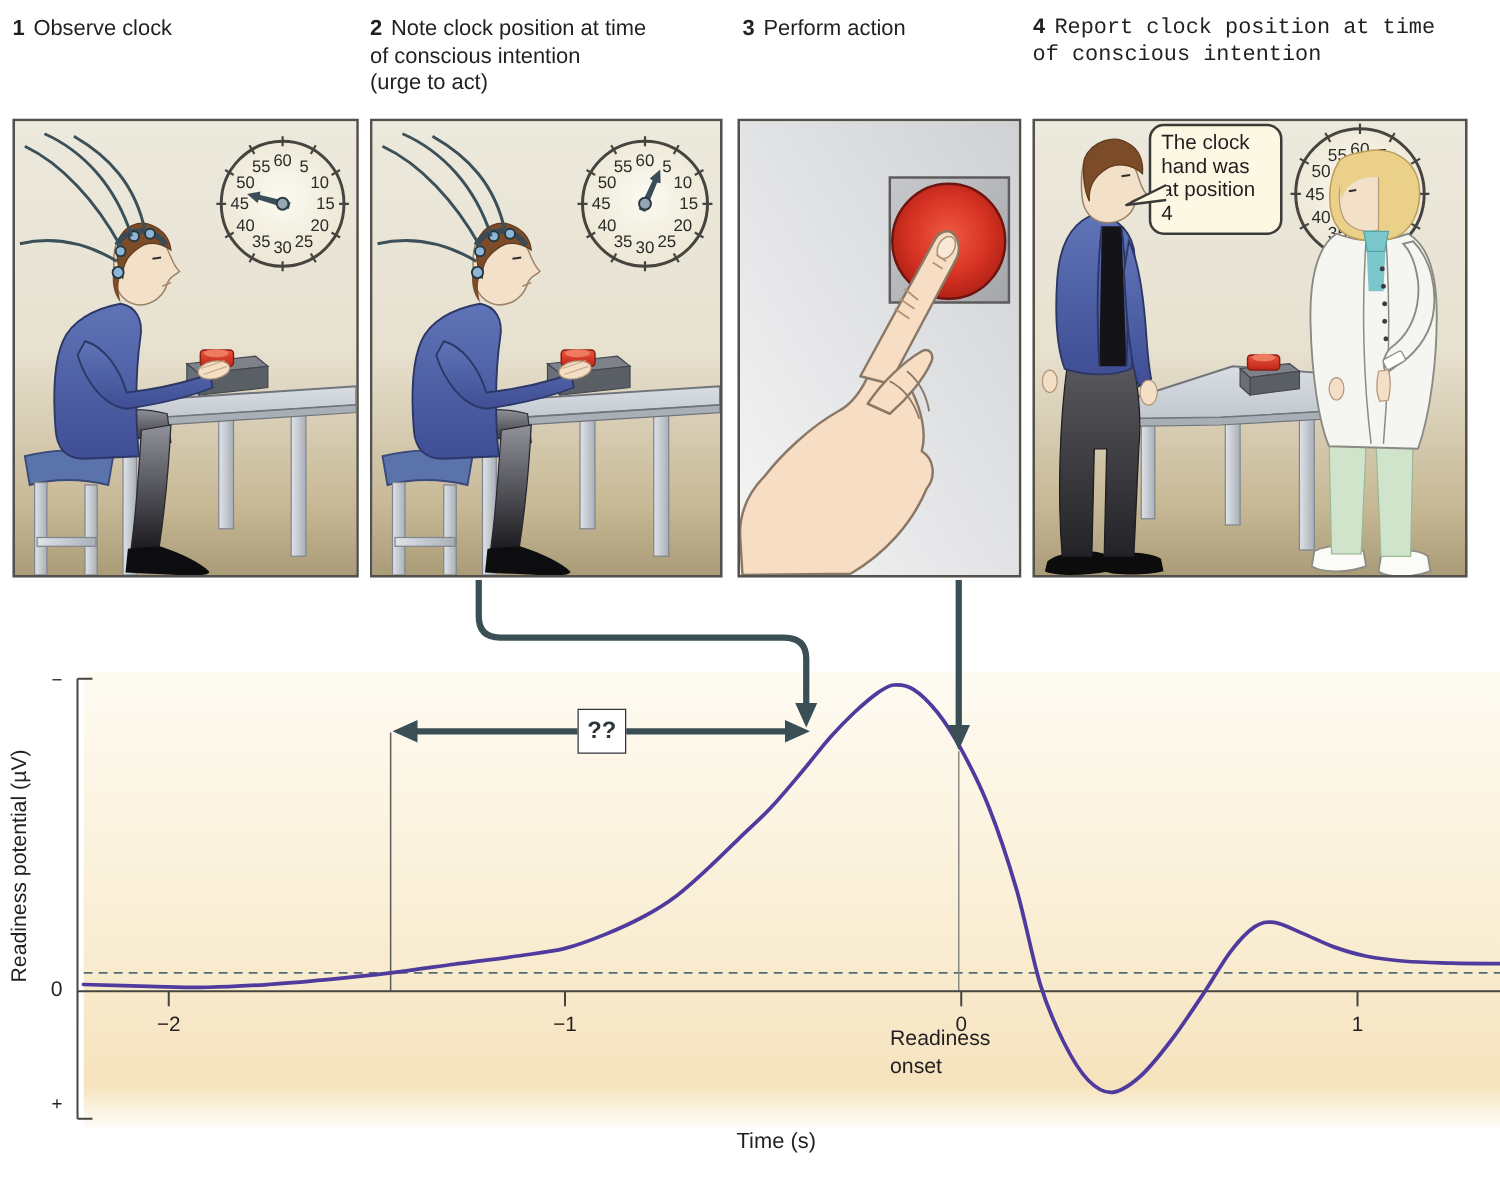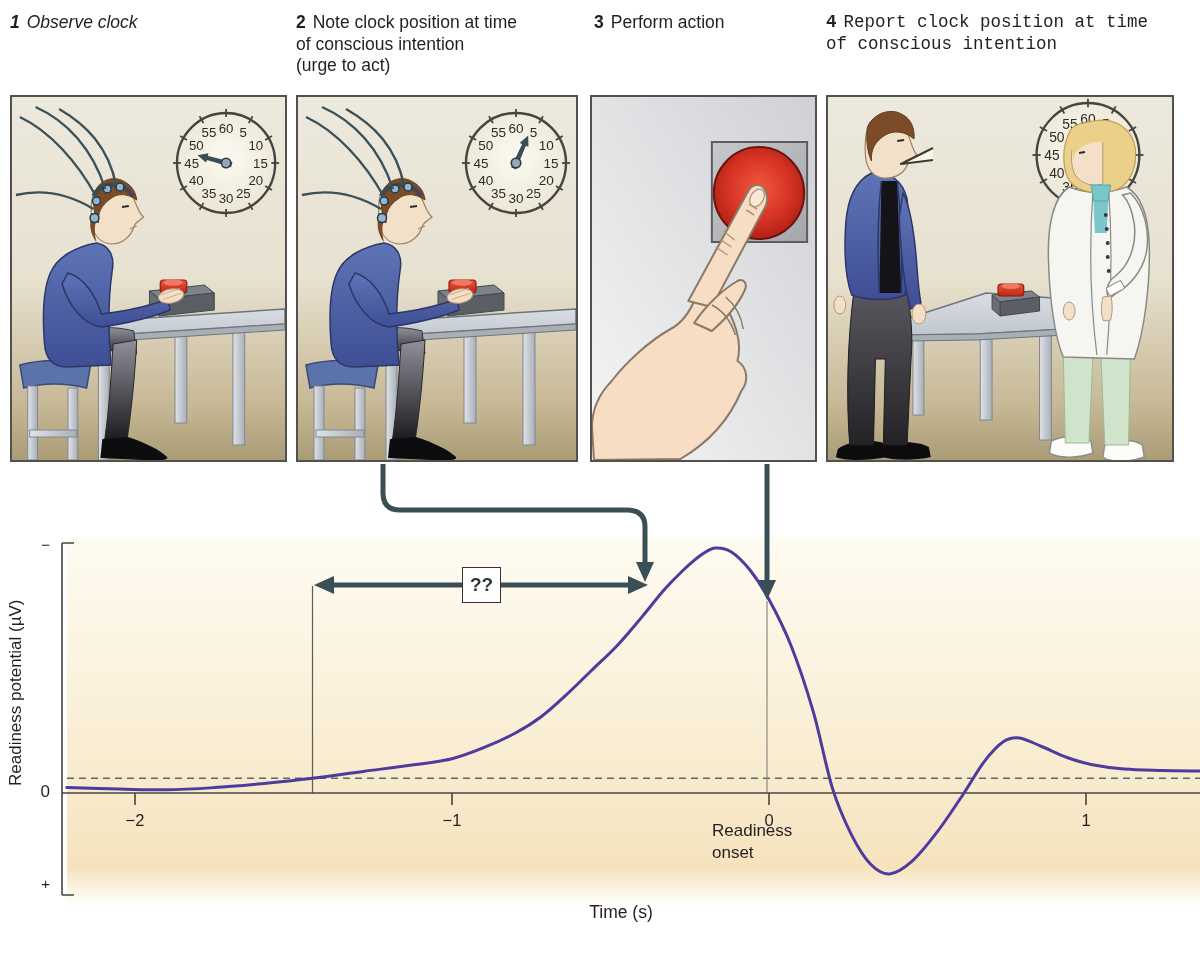--- a/index.html
+++ b/index.html
@@ -80,21 +80,21 @@
       <linearGradient id="chartBG" x1="0" y1="0" x2="0" y2="1">
         <stop offset="0" stop-color="#fefbf2"></stop>
           <stop offset="0.4" stop-color="#fbf2dd"></stop>
         <stop offset="0.78" stop-color="#f7e7c6"></stop>
           <stop offset="0.9" stop-color="#f6e3bd"></stop>
         <stop offset="1" stop-color="#f6e3bd" stop-opacity="0"></stop>
       </linearGradient>
     </defs>
   </svg>
 
-  <div class="cap" style="left:10px;width:260px;font-style:italic;">
+  <div class="cap" style="left:10px;width:260px;">
     <b>1</b><span class="lbl">Observe clock</span>
   </div>
   <div class="cap" style="left:296px;width:280px;">
     <b>2</b><span class="lbl">Note clock position at time
 of conscious intention
 (urge to act)</span>
   </div>
   <div class="cap" style="left:594px;width:230px;">
     <b>3</b><span class="lbl">Perform action</span>
   </div>
@@ -370,20 +370,21 @@
         <ellipse cx="244" cy="214" rx="6" ry="9" fill="#f3dfc6" stroke="#b2967a"></ellipse>
         <path d="M246,32 C236,48 236,74 246,86 C254,95 272,98 288,94 C304,90 313,72 311,52 C308,30 288,20 268,24 C258,26 250,27 246,32 Z" fill="#ead089" stroke="#bb9c58" stroke-width="1.2"></path>
         <path d="M250,42 C245,54 245,68 250,78 C256,87 268,90 278,87 L278,44 C268,38 256,38 250,42 Z" fill="#f3e0c8" stroke="#b49878"></path>
         <path d="M254,56 L260,55" stroke="#2e2e2e" stroke-width="1.8"></path>
         <path d="M246,40 C252,30 268,26 280,30 C292,33 300,42 302,54 C290,44 272,42 260,48 C252,52 248,58 248,66 Z" fill="#ead089"></path>
         <path d="M266,88 L286,88 L283,104 L269,104 Z" fill="#7ac6ca" stroke="#4da8ac"></path>
       </g>
     </svg>
   </div>
 
+  <div class="bubble">The clock hand was at position 4</div>
   <svg class="tail" width="40" height="28">
     <path d="M36,3 L4,19 L36,15" fill="#fdf8e3" stroke="#3a3a38" stroke-width="2" stroke-linejoin="round"></path>
   </svg>
 
   <svg id="overlay" viewBox="0 0 1200 953">
     <defs>
       <marker id="arrowM" viewBox="0 0 4 3.6" refX="1" refY="1.8" markerWidth="4" markerHeight="3.6" orient="auto-start-reverse" markerUnits="strokeWidth">
         <path d="M0,0 L4,1.8 L0,3.6 Z" fill="#3a4e56"></path>
       </marker>
     </defs>

